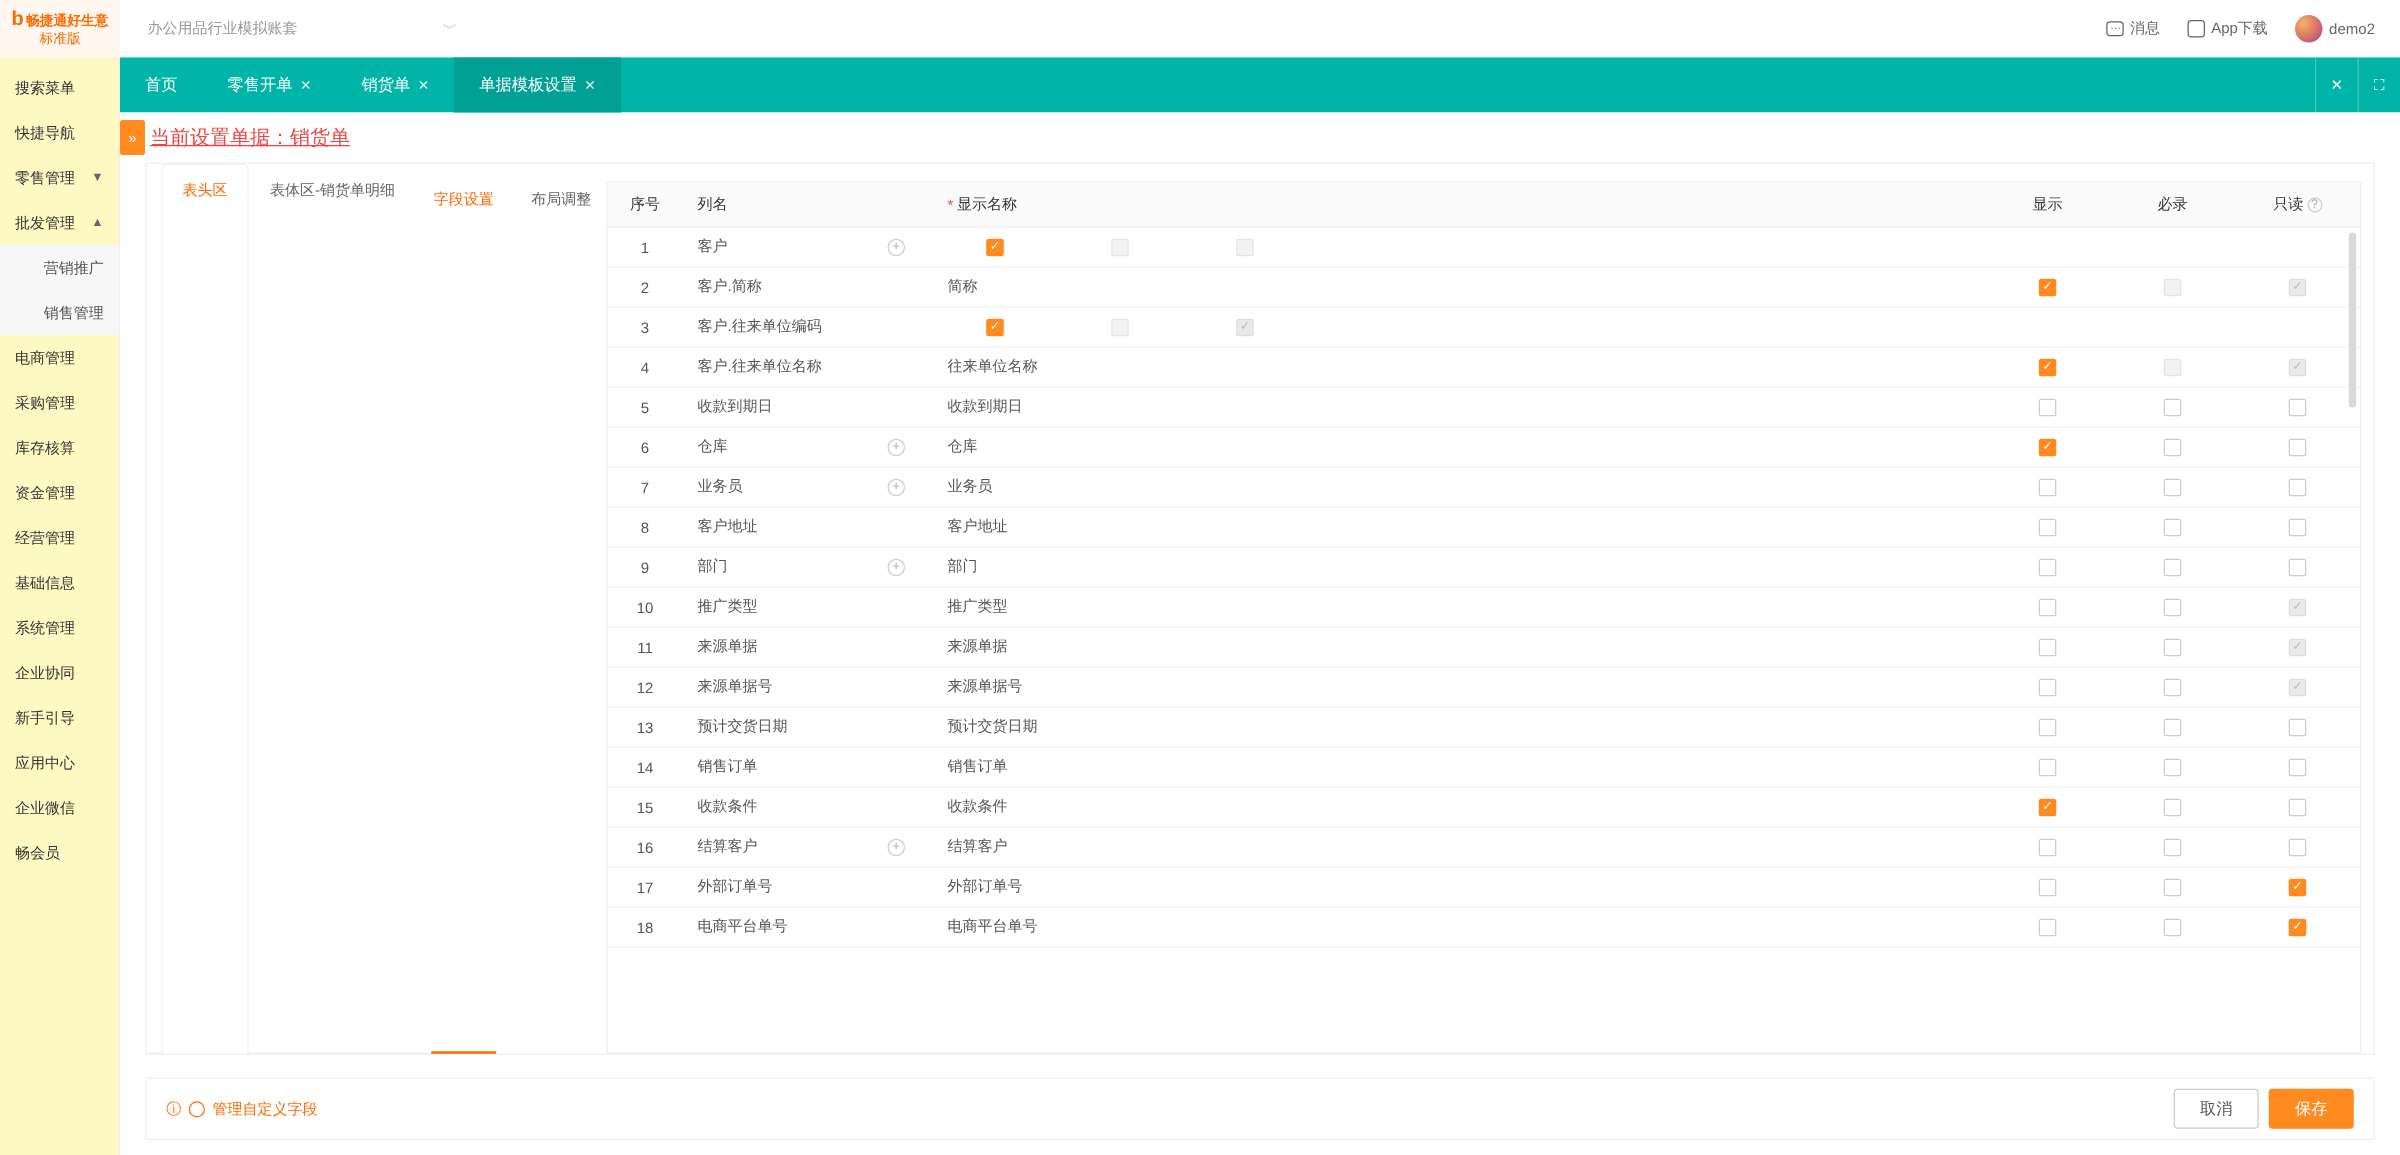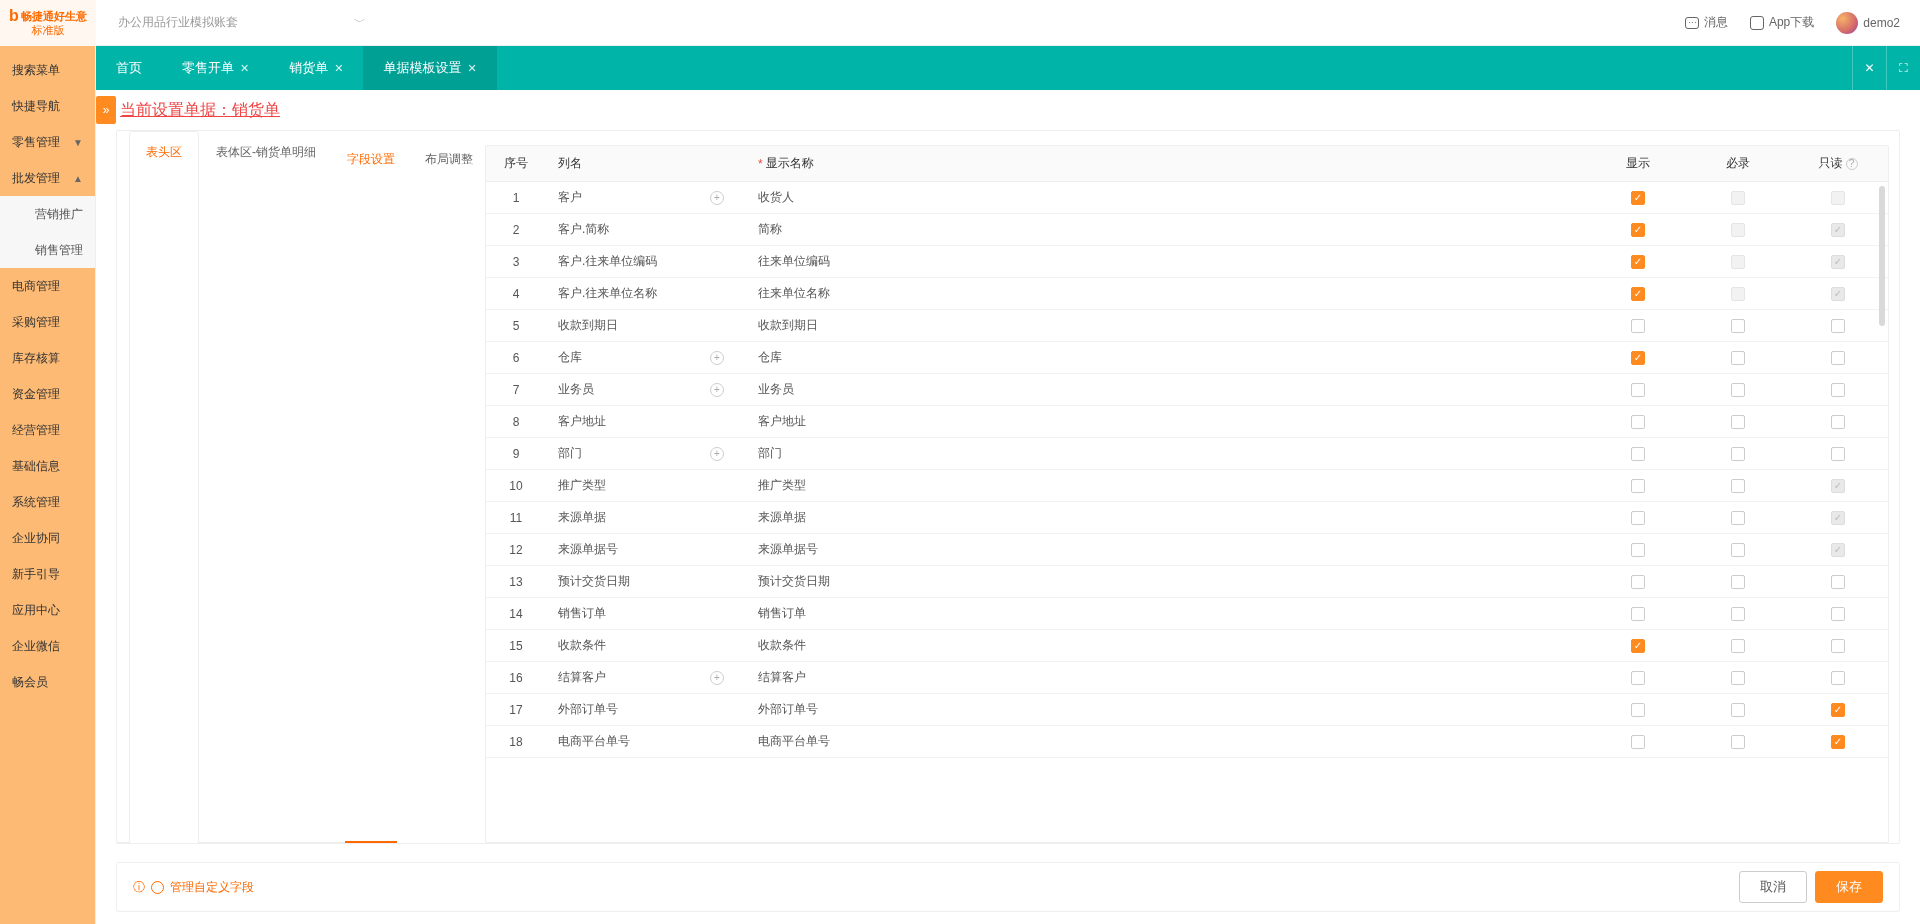--- a/index.html
+++ b/index.html
@@ -18,21 +18,21 @@
   .top-spacer { flex: 1; }
   .top-actions { display: flex; align-items: center; gap: 22px; color: #666; }
   .top-act { display: flex; align-items: center; gap: 5px; cursor: pointer; font-size: 12px; }
   .icon-outline { width: 14px; height: 14px; border: 1.2px solid #666; border-radius: 3px; display: inline-block; }
   .icon-speech { width: 14px; height: 12px; border: 1.2px solid #666; border-radius: 3px; position: relative; }
   .icon-speech::after { content: "…"; position: absolute; top: -3px; left: 2px; font-size: 9px; color: #666; }
   .avatar { width: 22px; height: 22px; border-radius: 50%; background: radial-gradient(circle at 30% 30%, #f7b267, #d46a6a 60%, #8e44ad); }
 
   
   .body-row { flex: 1; display: flex; min-height: 0; }
-  .sidebar { width: 96px; background: #fdba74; border-right: 1px solid #eee; display: flex; flex-direction: column; padding-top: 6px; }
+  .sidebar { width: 96px; background: #fef9c3; border-right: 1px solid #eee; display: flex; flex-direction: column; padding-top: 6px; }
   .side-item { height: 36px; display: flex; align-items: center; justify-content: space-between; padding: 0 12px; color: #333; cursor: pointer; font-size: 12px; }
   .side-item .caret { font-size: 10px; color: #666; }
   .side-sub { height: 36px; display: flex; align-items: center; justify-content: flex-end; padding: 0 12px 0 0; color: #555; cursor: pointer; font-size: 12px; background: #f7f7f7; }
   .side-sub-group { background: #f7f7f7; }
 
   
   .main { flex: 1; display: flex; flex-direction: column; min-width: 0; }
   .tabs-bar { height: 44px; background: #00b4a8; display: flex; align-items: stretch; color: #fff; }
   .tab { padding: 0 20px; display: flex; align-items: center; gap: 6px; cursor: pointer; font-size: 13px; position: relative; }
   .tab.active { background: #00a095; }
@@ -244,21 +244,20 @@
                 <span class="help">?</span>
               </div>
             </div>
             <div class="tbody" id="tbody">
                 <div class="row">
                   <div class="td col-idx">1</div>
                   <div class="td col-name">
                     <span>客户</span>
                     <span class="plus-icon">+</span>
                   </div>
-                  <div class="td col-disp">收货人</div>
                   <div class="td col-chk">
                     <span class="chk checked"></span>
                   </div>
                   <div class="td col-chk">
                     <span class="chk disabled"></span>
                   </div>
                   <div class="td col-chk">
                     <span class="chk disabled"></span>
                   </div>
                 </div>
@@ -276,21 +275,20 @@
                   </div>
                   <div class="td col-chk">
                     <span class="chk checked disabled"></span>
                   </div>
                 </div>
                 <div class="row">
                   <div class="td col-idx">3</div>
                   <div class="td col-name">
                     <span>客户.往来单位编码</span>
                   </div>
-                  <div class="td col-disp">往来单位编码</div>
                   <div class="td col-chk">
                     <span class="chk checked"></span>
                   </div>
                   <div class="td col-chk">
                     <span class="chk disabled"></span>
                   </div>
                   <div class="td col-chk">
                     <span class="chk checked disabled"></span>
                   </div>
                 </div>

